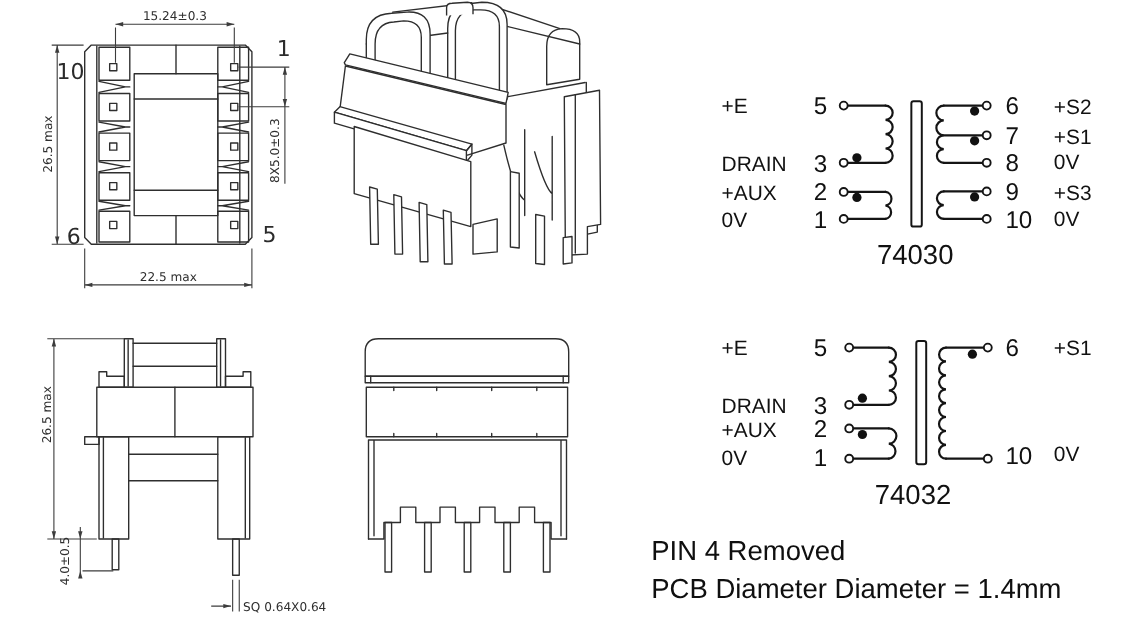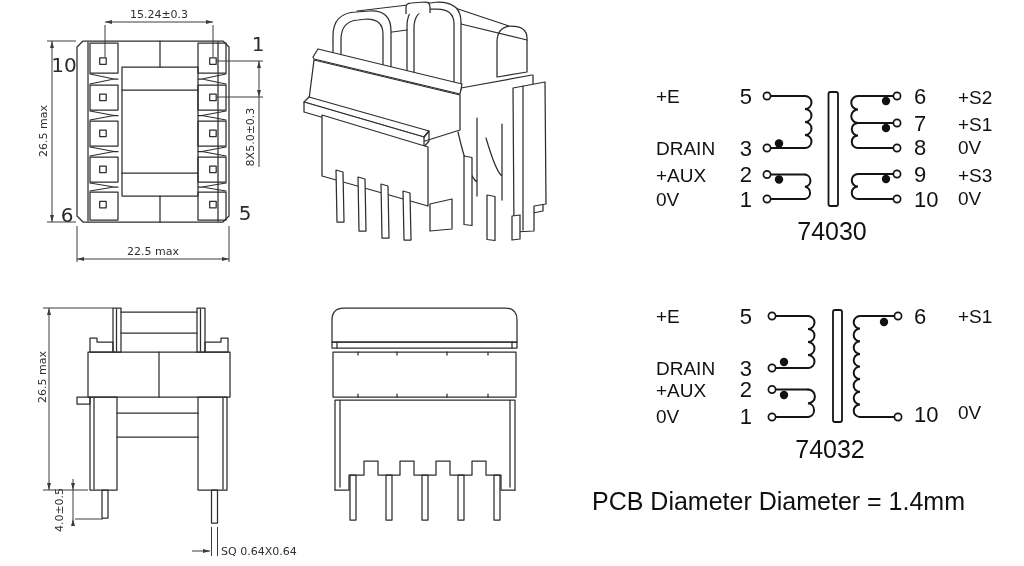--- a/index.html
+++ b/index.html
@@ -273,16 +273,17 @@
     <g>
       <text class="snum" x="914" y="324">6</text>
       <text class="snum" x="914" y="422">10</text>
       <text class="slabel" x="958" y="323">+S1</text>
       <text class="slabel" x="958" y="419">0V</text>
     </g>
     <text class="stitle" x="830" y="458" text-anchor="middle">74032</text>
   </svg>
 
   <div class="notes">
+    <div>PIN 4 Removed</div>
     <div>PCB Diameter Diameter = 1.4mm</div>
   </div>
 
 </div>
 
 </body></html>

